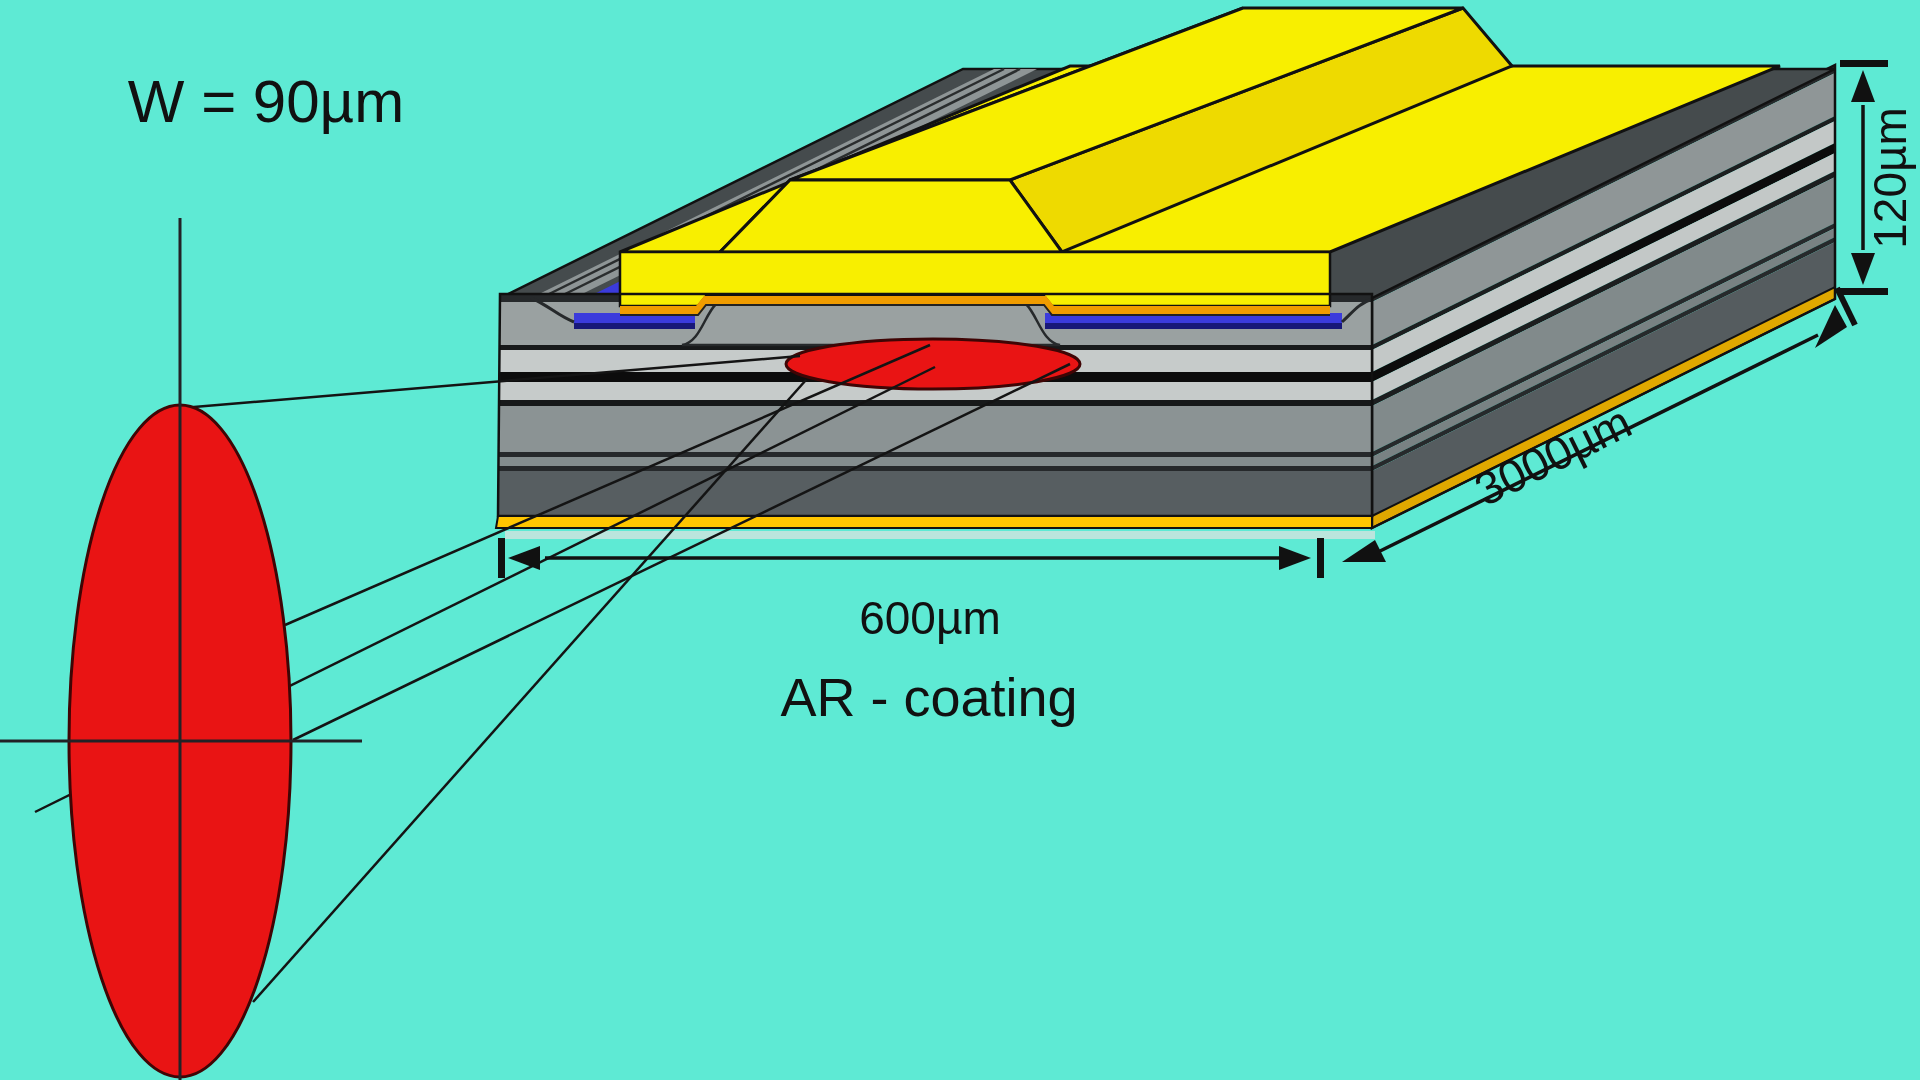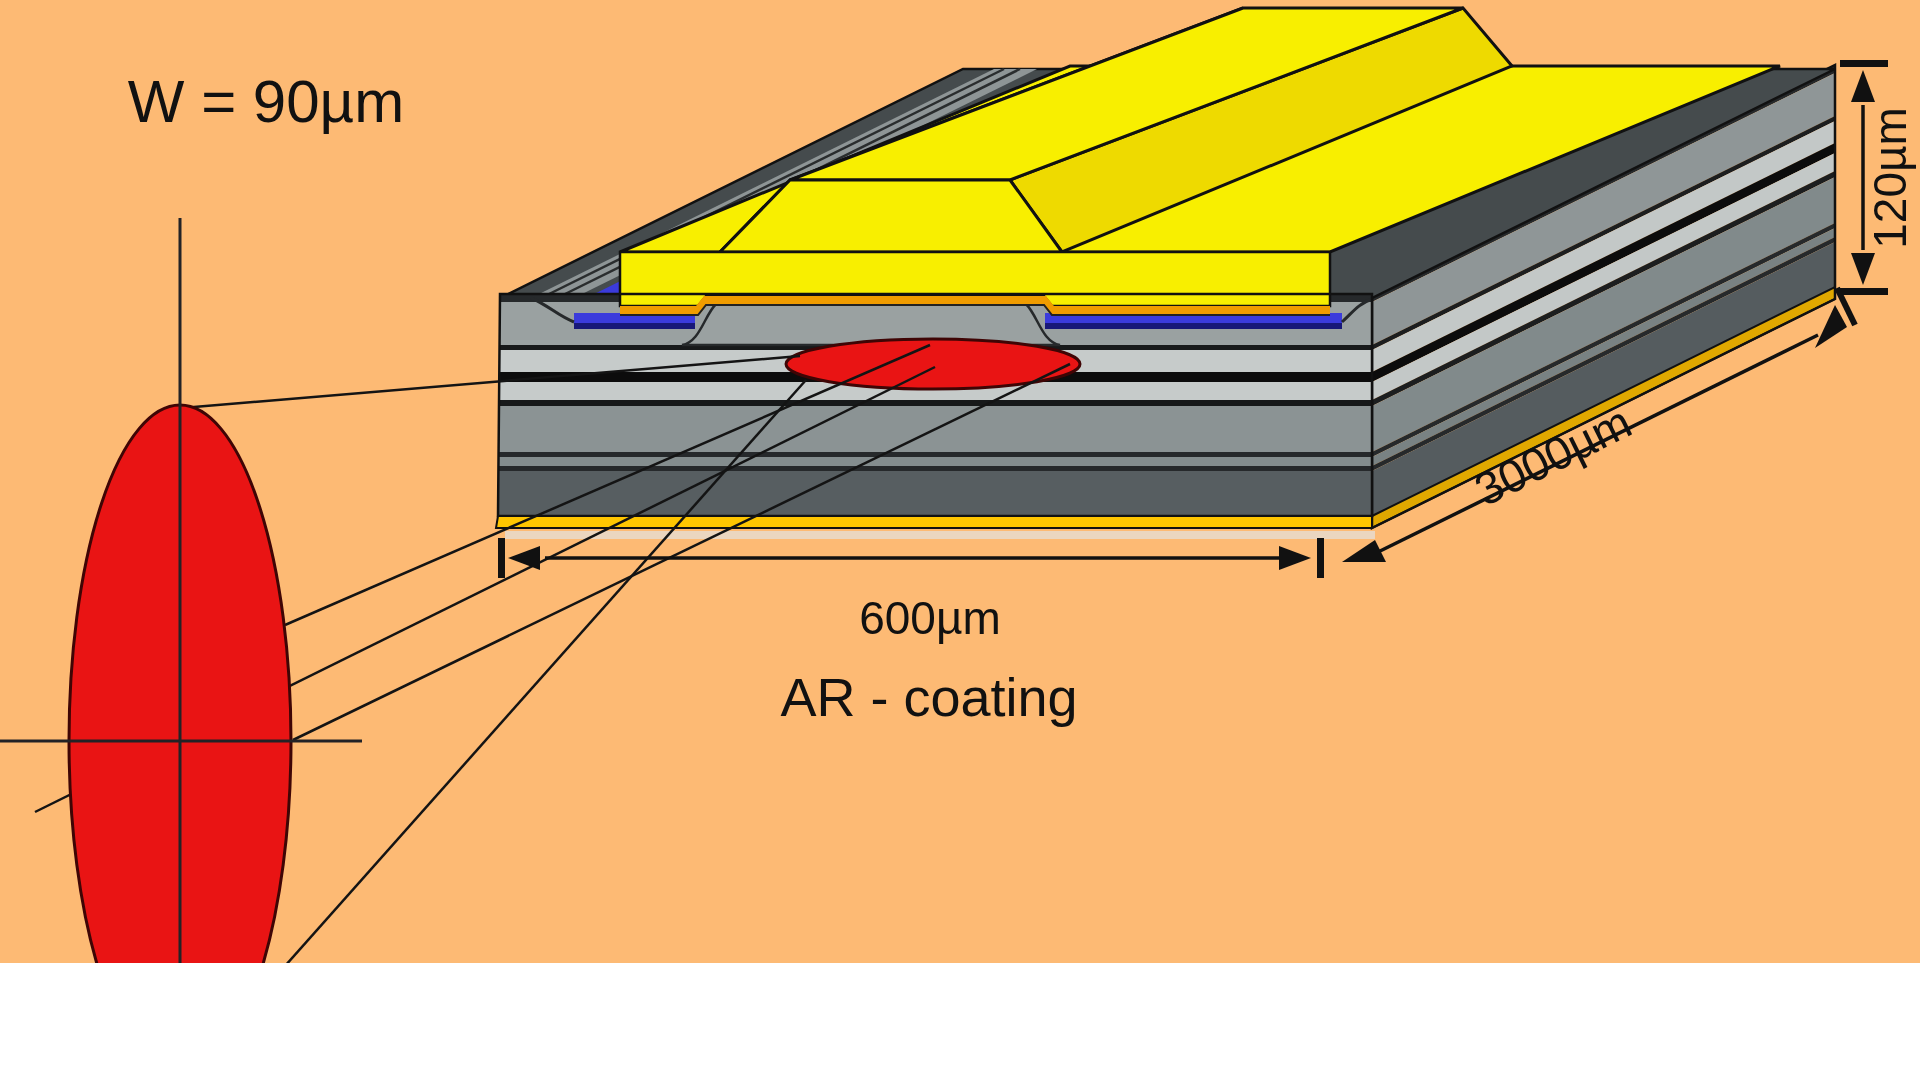--- a/index.html
+++ b/index.html
@@ -1,19 +1,19 @@
 <!DOCTYPE html>
 <html><head>
 <meta charset="utf-8">
 <style>
   html,body{margin:0;padding:0;background:#ffffff;}
   .canvas{
     position:relative;
-    width:1920px;height:963px;
-    background:#fdba74;
+    width:1920px;height:1080px;
+    background:#5eead4;
     overflow:hidden;
     font-family:"Liberation Sans", sans-serif;
   }
   svg text{
     font-family:"Liberation Sans", sans-serif;
     fill:#111111;
   }
 </style>
 </head>
 <body>

